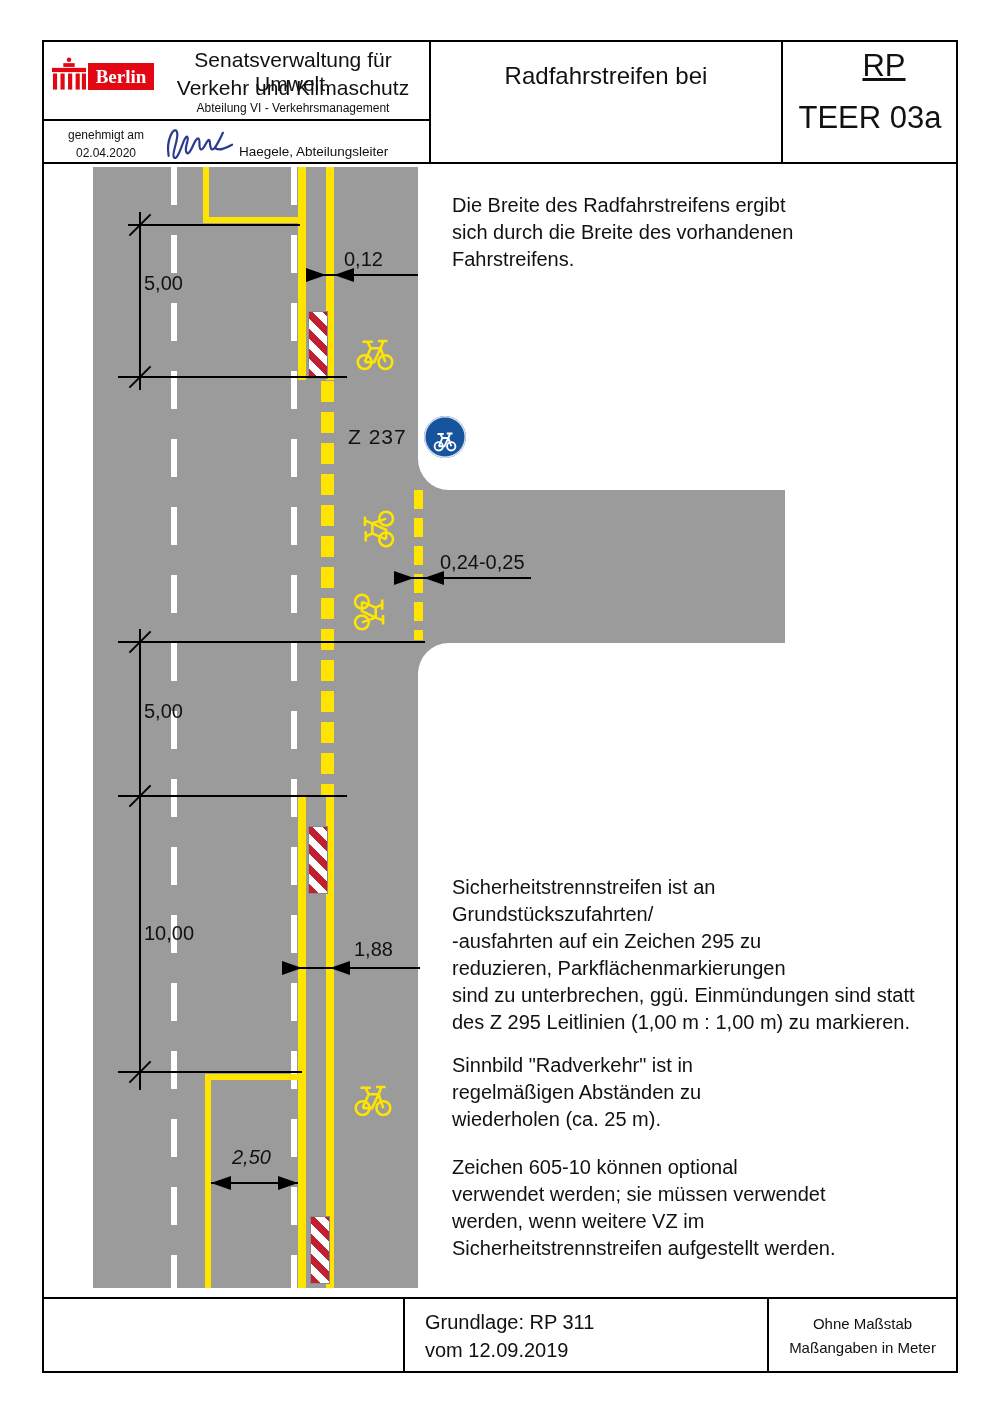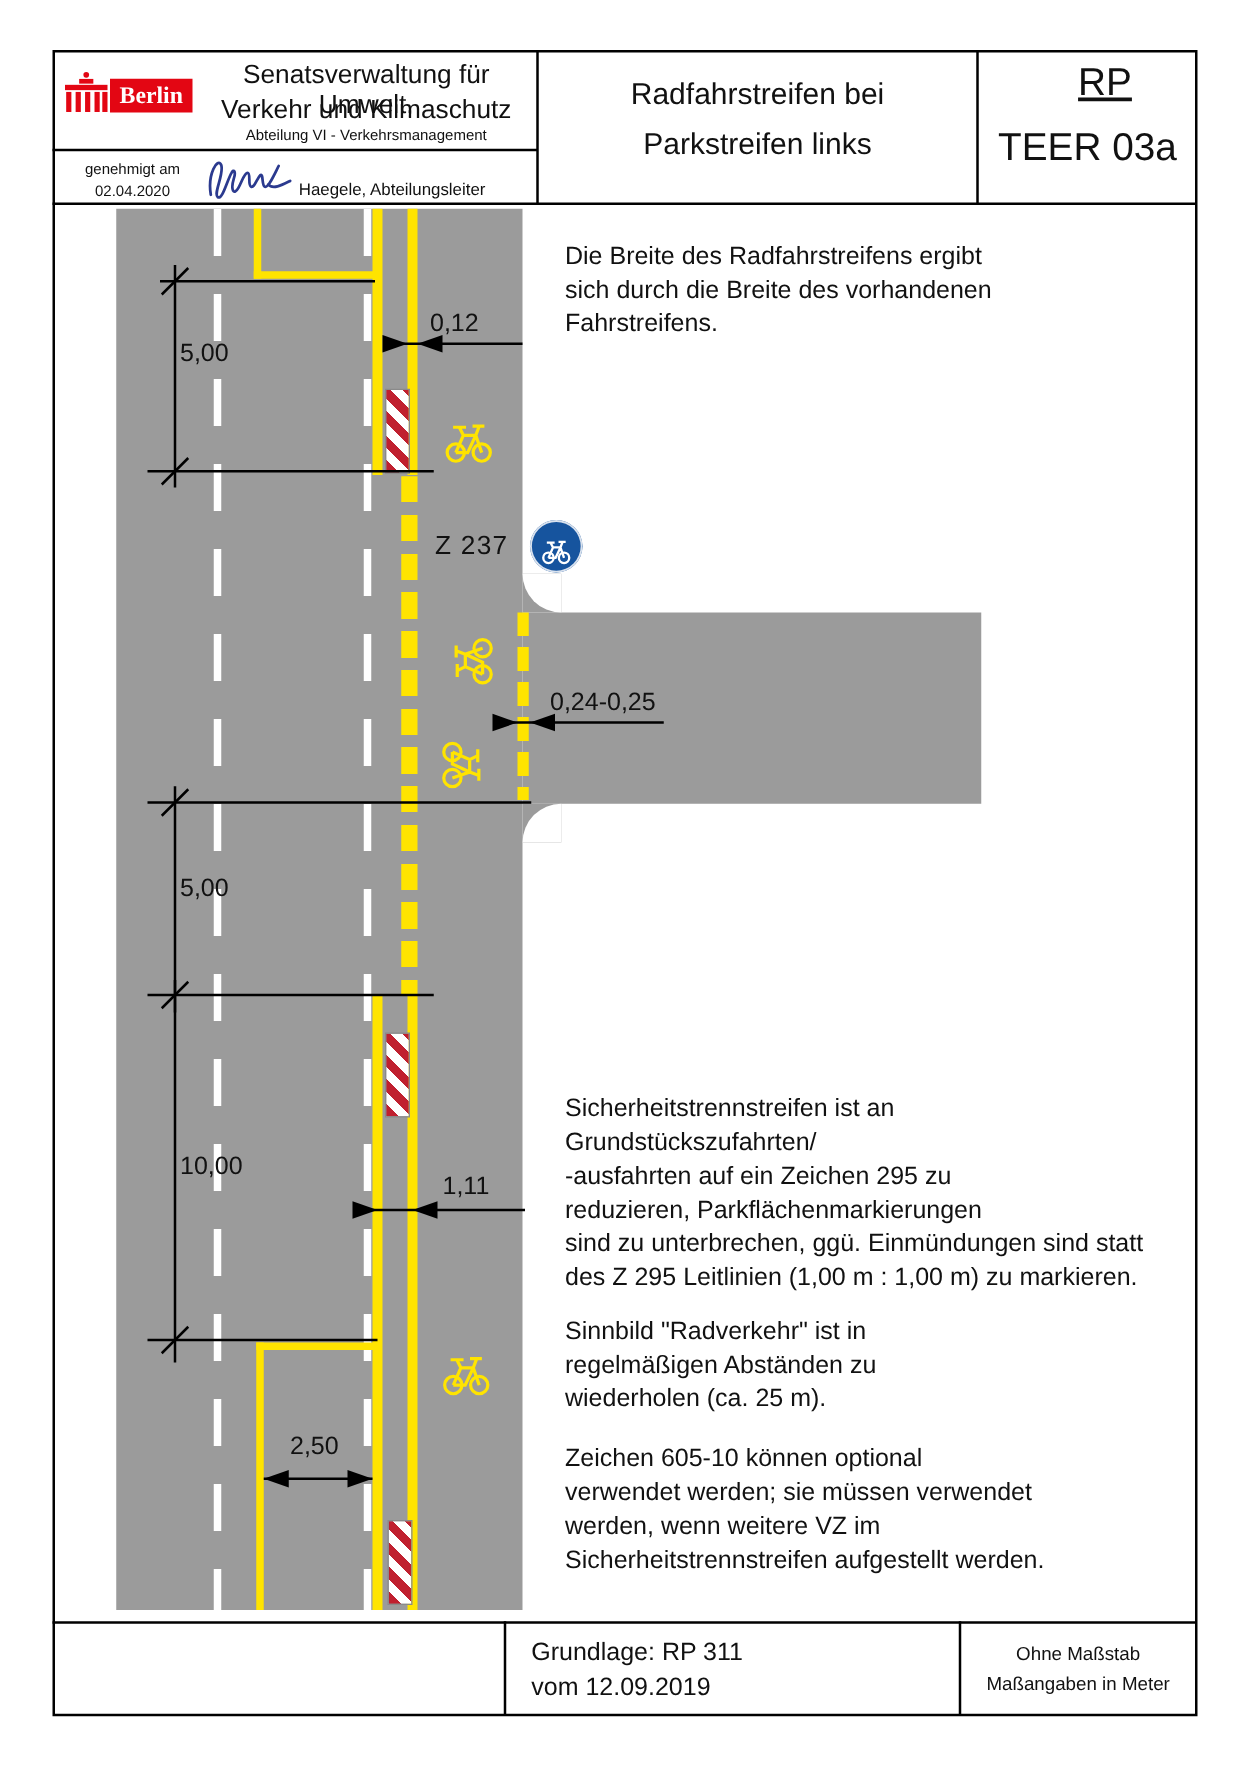--- a/index.html
+++ b/index.html
@@ -74,21 +74,20 @@
   <div class="abs ctr org3" style="left:158px;top:101px;width:270px;">Abteilung VI - Verkehrsmanagement</div>
 
   <div class="abs ctr appr" style="left:50px;top:126px;width:112px;">genehmigt  am</div>
   <div class="abs ctr appr" style="left:50px;top:144px;width:112px;">02.04.2020</div>
   <svg class="abs" style="left:162px;top:119px;" width="74" height="46" viewBox="0 0 80 50" fill="none" stroke="#2b3a8f" stroke-width="2.4" stroke-linecap="round">
     <path d="M7 40 C4 22 13 7 16 14 C19 21 9 39 13 42 C17 45 21 28 25 21 C27 17 29 20 27 26 C24 36 27 41 31 34 C34 29 36 21 39 21 C42 21 39 32 42 33 C45 34 47 26 50 23 C53 21 51 32 54 33 C57 34 61 25 66 15 M57 31 C61 36 70 31 76 28"></path>
   </svg>
   <div class="abs signer" style="left:239px;top:144px;">Haegele, Abteilungsleiter</div>
 
   <div class="abs ctr ttl" style="left:432px;top:62px;width:348px;">Radfahrstreifen bei</div>
-  <div class="abs ctr ttl" style="left:432px;top:102px;width:348px;">Parkstreifen links</div>
   <div class="abs ctr code" style="left:784px;top:48px;width:200px;text-decoration:underline;">RP</div>
   <div class="abs ctr code" style="left:784px;top:100px;width:172px;">TEER 03a</div>
 
   <div class="abs road" style="left:93px;top:167px;width:325px;height:1121px;"></div>
   <div class="abs road" style="left:418px;top:459px;width:31px;height:31px;"></div>
   <div class="abs road" style="left:418px;top:643px;width:31px;height:31px;"></div>
   <div class="abs road" style="left:418px;top:490px;width:367px;height:153px;"></div>
   <div class="abs fillet-t" style="left:418px;top:459px;width:31px;height:31px;"></div>
   <div class="abs fillet-b" style="left:418px;top:643px;width:31px;height:31px;"></div>
 
@@ -161,26 +160,26 @@
   <div class="abs dimlbl" style="left:344px;top:248px;">0,12</div>
   <div class="bline" style="left:310px;top:274px;width:108px;height:2px;"></div>
   <div class="tri-r" style="left:306px;top:268px;"></div>
   <div class="tri-l" style="left:334px;top:268px;"></div>
 
   <div class="abs dimlbl" style="left:440px;top:551px;">0,24-0,25</div>
   <div class="bline" style="left:396px;top:577px;width:135px;height:2px;"></div>
   <div class="tri-r" style="left:394px;top:571px;"></div>
   <div class="tri-l" style="left:424px;top:571px;"></div>
 
-  <div class="abs dimlbl" style="left:354px;top:938px;">1,11</div>
+  <div class="abs dimlbl" style="left:354px;top:938px;">1,88</div>
   <div class="bline" style="left:284px;top:967px;width:136px;height:2px;"></div>
   <div class="tri-r" style="left:282px;top:961px;"></div>
   <div class="tri-l" style="left:330px;top:961px;"></div>
 
-  <div class="abs dimlbl" style="left:232px;top:1146px;">2,50</div>
+  <div class="abs dimlbl" style="left:232px;top:1146px;font-style:italic;">2,50</div>
   <div class="bline" style="left:211px;top:1182px;width:87px;height:2px;"></div>
   <div class="tri-l" style="left:211px;top:1176px;"></div>
   <div class="tri-r" style="left:278px;top:1176px;"></div>
 
   <div class="note" style="top:192px;">Die Breite des Radfahrstreifens ergibt
 sich durch die Breite des vorhandenen
 Fahrstreifens.</div>
   <div class="note" style="top:874px;">Sicherheitstrennstreifen ist an
 Grundstückszufahrten/
 -ausfahrten auf ein Zeichen 295 zu

